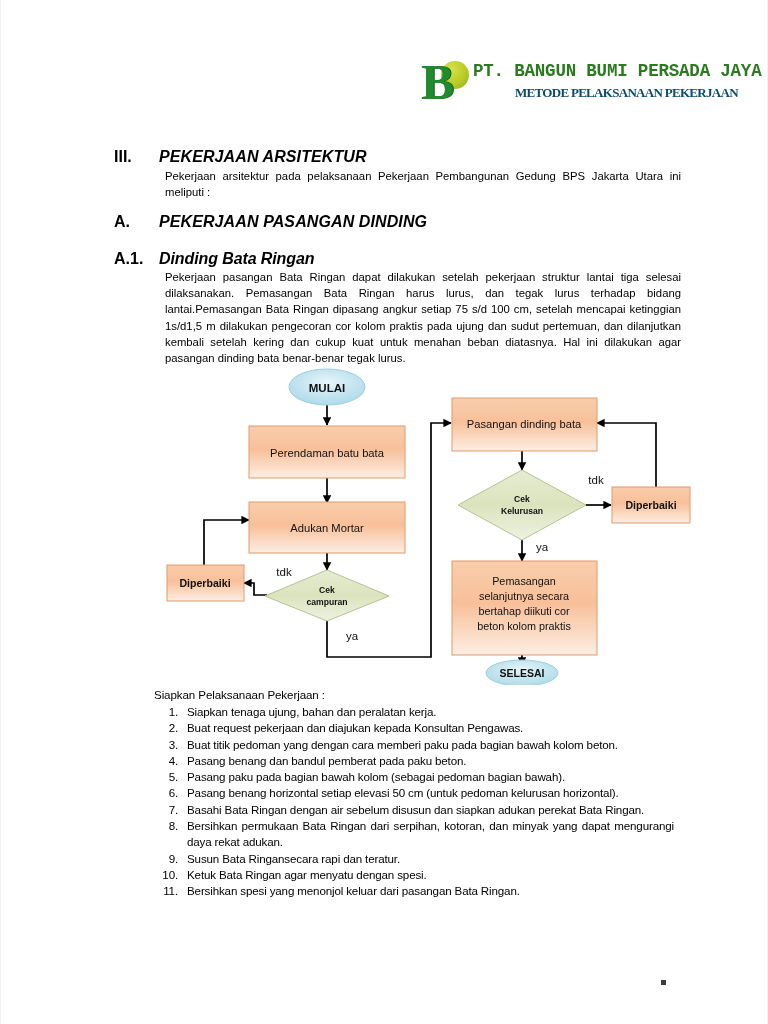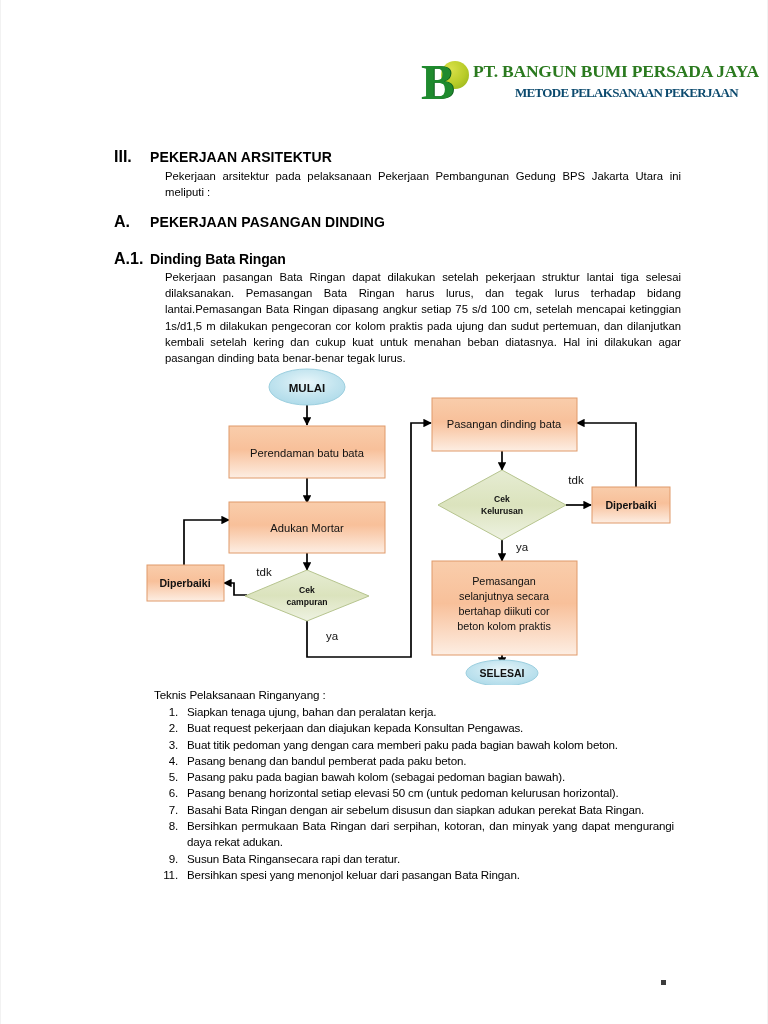--- a/index.html
+++ b/index.html
@@ -60,21 +60,21 @@
     font-size: 50px;
     line-height: 50px;
     color: #1f8a2e;
     letter-spacing: -1px;
     text-shadow: 1px 0 0 #0f5c1c;
   }
   .company-name {
     position: absolute;
     left: 62px;
     top: 6px;
-    font-family: Liberation Serif, serif;
+    font-family: Liberation Mono, monospace;
     font-weight: bold;
     font-size: 17.5px;
     letter-spacing: -0.2px;
     color: #2b7a1f;
     white-space: nowrap;
   }
   .doc-subtitle {
     position: absolute;
     left: 104px;
     top: 30px;
@@ -101,44 +101,45 @@
   }
   .sec-num {
     position: absolute;
     left: 113px;
     top: 0;
     font-size: 16px;
     font-weight: bold;
     color: #000;
   }
   .sec-title {
-    margin-left: 34px;
-    font-size: 14px;
+    margin-left: 43px;
+    font-size: 16px;
     font-weight: bold;
     letter-spacing: 0.1px;
+    font-style: italic;
   }
   .sec-title.cond {
     letter-spacing: -0.1px;
   }
 
   .para {
     position: absolute;
     left: 156px;
     width: 516px;
     font-size: 11.3px;
     line-height: 16.2px;
     text-align: justify;
     text-justify: inter-word;
     margin-left: 8px;
   }
 
   
   .flow {
     position: absolute;
-    left: 128px;
+    left: 148px;
     top: 365px;
     width: 560px;
     height: 320px;
   }
   .flow svg { display: block; }
 
   
   .teknis-head {
     position: absolute;
     left: 153px;
@@ -322,21 +323,21 @@
         <text x="373" y="312" text-anchor="middle" font-family="Liberation Sans, sans-serif" font-size="10.5" font-weight="bold" fill="#111">SELESAI</text>
       </g>
 
       <text x="135" y="211" text-anchor="middle" font-family="Liberation Sans, sans-serif" font-size="11.5" fill="#111">tdk</text>
       <text x="197" y="275" text-anchor="start" font-family="Liberation Sans, sans-serif" font-size="11.5" fill="#111">ya</text>
       <text x="447" y="119" text-anchor="middle" font-family="Liberation Sans, sans-serif" font-size="11.5" fill="#111">tdk</text>
       <text x="387" y="186" text-anchor="start" font-family="Liberation Sans, sans-serif" font-size="11.5" fill="#111">ya</text>
     </svg>
   </div>
 
-  <div class="teknis-head">Teknis Pelaksanaan Ringanyang :</div>
+  <div class="teknis-head">Siapkan Pelaksanaan Pekerjaan :</div>
 
   <div class="steps">
     <div class="step">
       <span class="n">1.</span>
       <span class="t">Siapkan tenaga ujung, bahan dan peralatan kerja.</span>
     </div>
     <div class="step">
       <span class="n">2.</span>
       <span class="t">Buat request pekerjaan dan diajukan kepada Konsultan Pengawas.</span>
     </div>
@@ -362,20 +363,24 @@
     </div>
     <div class="step justified">
       <span class="n">8.</span>
       <span class="t">Bersihkan permukaan Bata Ringan dari serpihan, kotoran, dan minyak yang dapat mengurangi daya rekat adukan.</span>
     </div>
     <div class="step">
       <span class="n">9.</span>
       <span class="t">Susun Bata Ringansecara rapi dan teratur.</span>
     </div>
     <div class="step">
+      <span class="n">10.</span>
+      <span class="t">Ketuk Bata Ringan agar menyatu dengan spesi.</span>
+    </div>
+    <div class="step">
       <span class="n">11.</span>
       <span class="t">Bersihkan spesi yang menonjol keluar dari pasangan Bata Ringan.</span>
     </div>
   </div>
 
   <div class="page-mark"></div>
 
 </div>
 
 </body></html>

